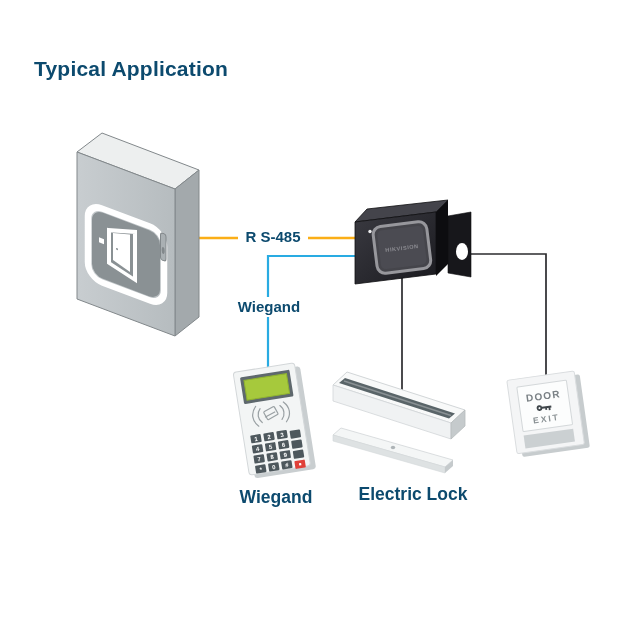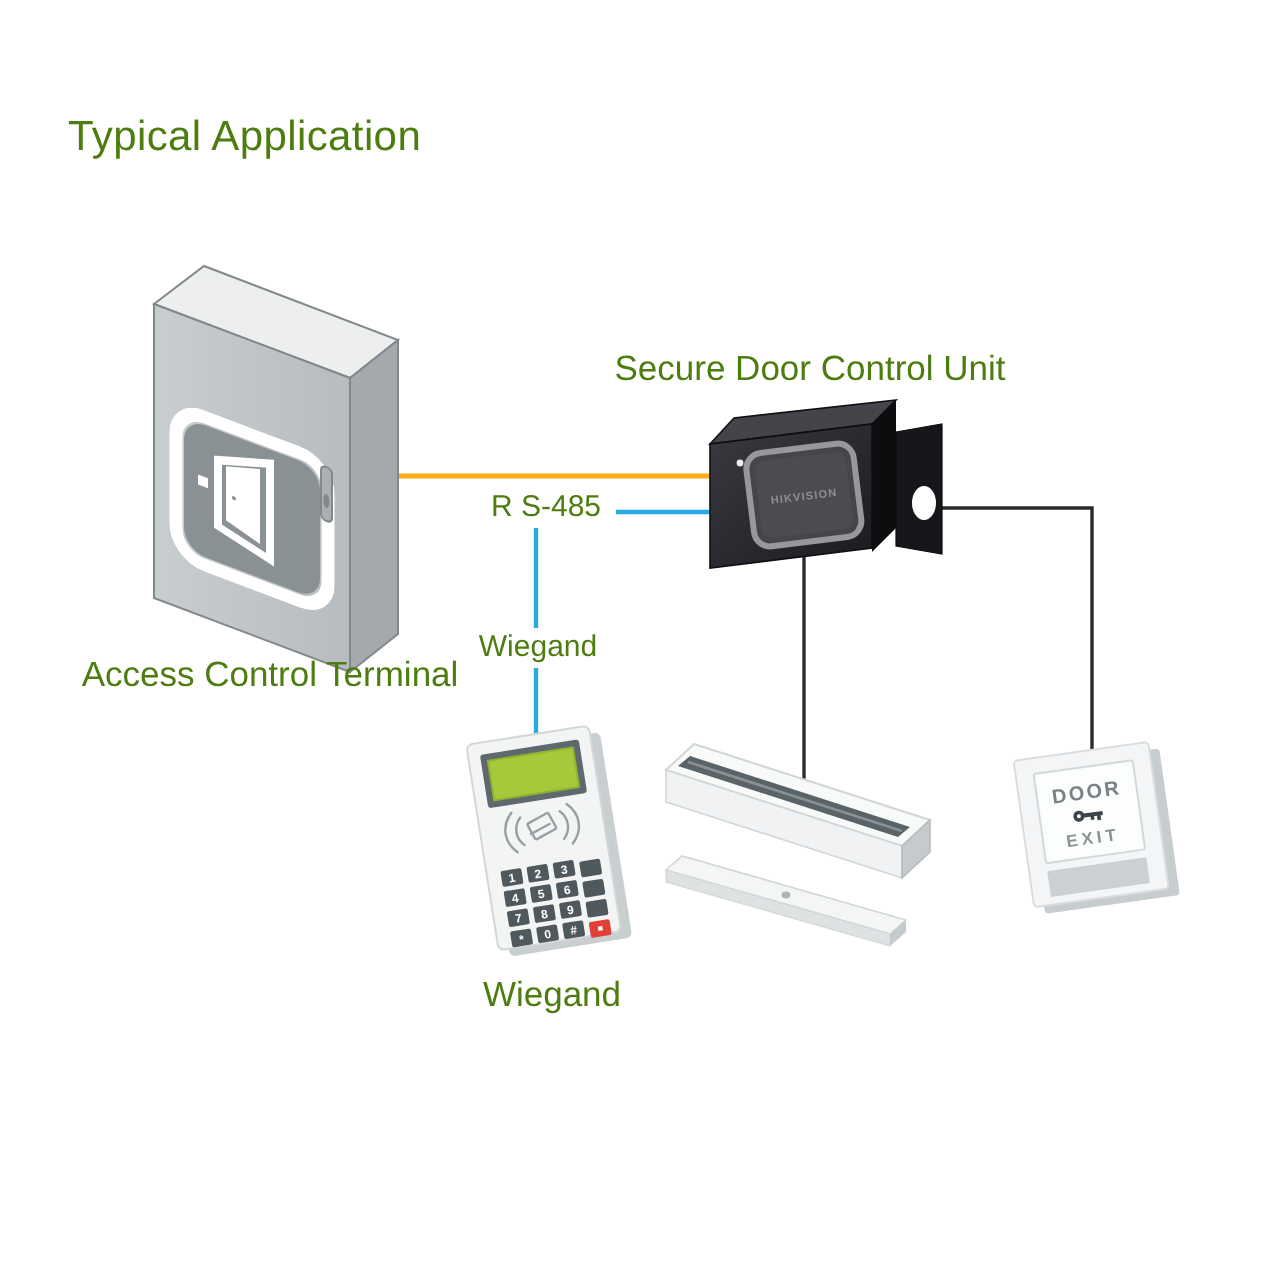--- a/index.html
+++ b/index.html
@@ -1,28 +1,28 @@
 <!DOCTYPE html>
 <html><head>
 <meta charset="utf-8">
 <style>
   html,body{margin:0;padding:0;background:#ffffff;}
   #stage{
     position:relative;width:640px;height:640px;background:#ffffff;overflow:hidden;
     font-family:"Liberation Sans",sans-serif;color:#1f2023;
   }
   #diagram-svg{position:absolute;left:0;top:0;}
-  .lbl{position:absolute;font-weight:400;color:#4d7c0f;text-align:center;}
+  .lbl{position:absolute;font-weight:700;color:#0c4a6e;text-align:center;}
   .page-title{left:34px;top:57px;font-size:21px;letter-spacing:.2px;text-align:left;}
   .unit-label{left:285px;top:174px;width:240px;font-size:17.5px;}
   .terminal-label{left:30px;top:327px;width:210px;font-size:17.5px;}
   .reader-label{left:206px;top:483px;width:140px;font-size:17.5px;line-height:28px;}
   .lock-label{left:343px;top:484px;width:140px;font-size:17.5px;}
   .exit-label{left:485px;top:484px;width:140px;font-size:17.5px;}
-  .wire-label{background:#ffffff;font-size:15px;line-height:20px;margin-top:17px;}
+  .wire-label{background:#ffffff;font-size:15px;line-height:20px;}
   .rs485-label{left:238px;top:227px;width:70px;}
   .wiegand-label{left:229px;top:297px;width:80px;}
   svg text{font-family:"Liberation Sans",sans-serif;}
 </style>
 </head>
 <body>
 
 <div id="stage">
 
   <svg id="diagram-svg" width="640" height="640" viewBox="0 0 640 640">
@@ -150,26 +150,25 @@
         <rect x="549.5" y="407.5" width="1.8" height="2.8"></rect>
         <rect x="546.2" y="407.5" width="1.8" height="2.2"></rect>
       </g>
       <text x="546" y="421.5" font-size="8.5" font-weight="700" fill="#8A9194" letter-spacing="2" text-anchor="middle">EXIT</text>
       <rect x="521" y="432" width="50" height="13" fill="#CBD0D2"></rect>
     </g>
   </svg>
 
   <div class="lbl page-title">Typical Application</div>
 
-  <div class="lbl unit-label">Secure Door Control Unit</div>
 
   <div class="lbl wire-label rs485-label">R S-485</div>
 
   <div class="lbl wire-label wiegand-label">Wiegand</div>
 
-  <div class="lbl terminal-label">Access Control Terminal</div>
 
   <div class="lbl reader-label">
     <div>Wiegand</div>
   </div>
 
+  <div class="lbl lock-label">Electric Lock</div>
 
 </div>
 
 </body></html>

